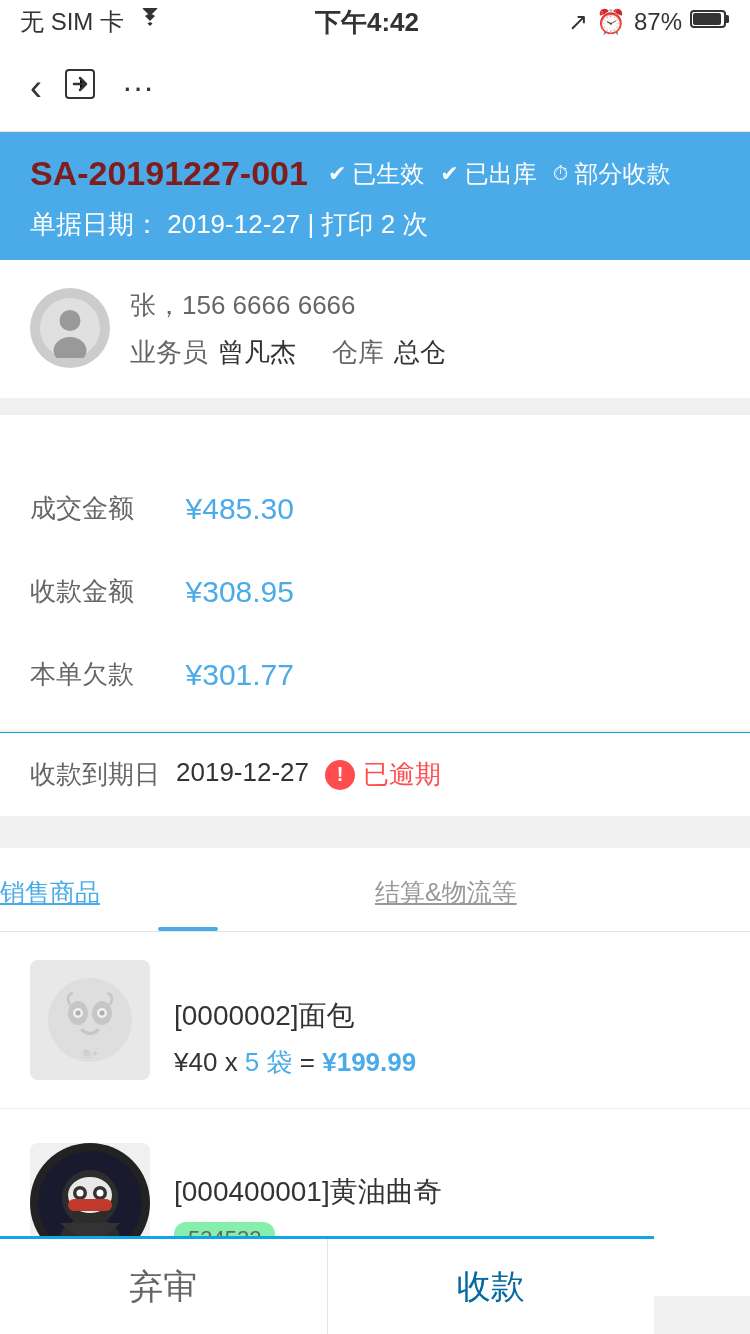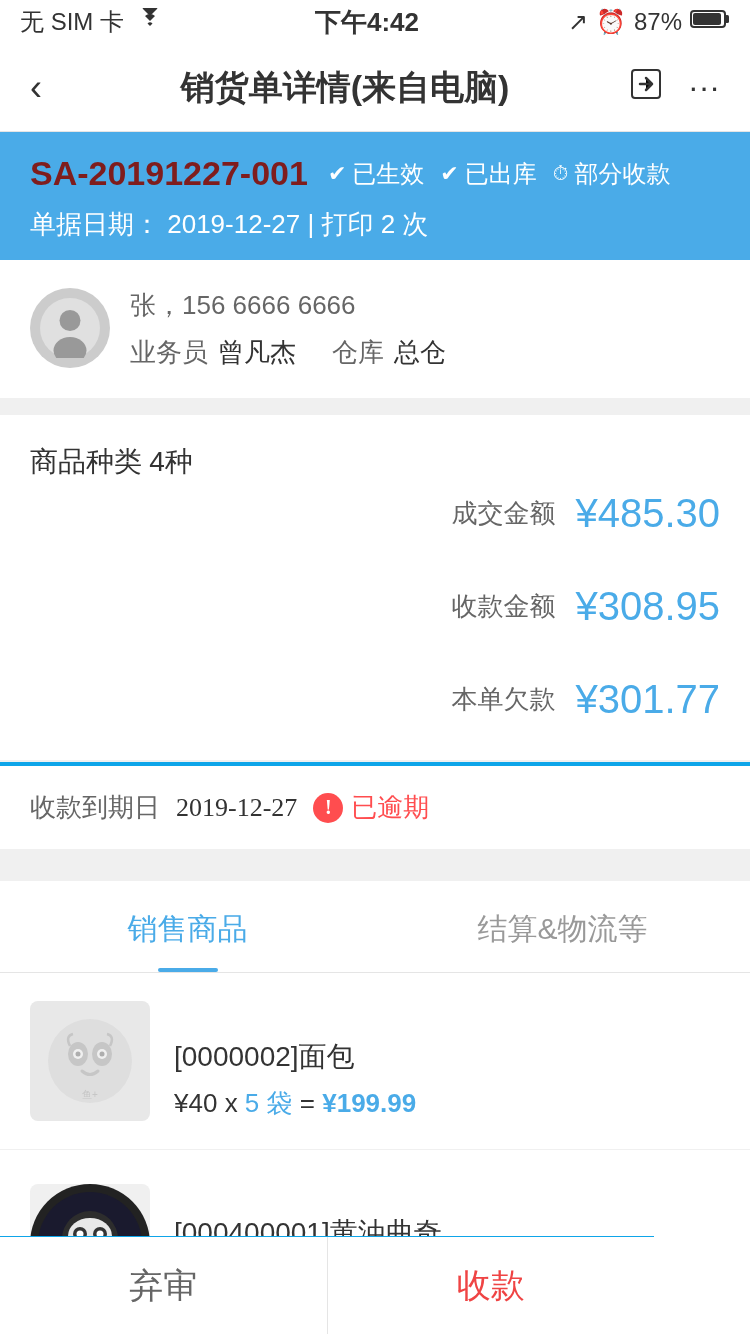--- a/index.html
+++ b/index.html
@@ -185,35 +185,33 @@
       gap: 20px;
       margin-bottom: 10px;
       align-items: center;
       margin-top: 48px;
     }
     .summary-row-label {
       font-size: 26px;
       color: #666;
     }
     .summary-row-value {
-      font-size: 40px;
+      font-size: 30px;
       color: #4AABE8;
       min-width: 140px;
     }
 
     
     .due-section {
       background: #fff;
       padding: 24px 30px;
       display: flex;
-      align-items: center;
       gap: 16px;
-      border-top: 4px solid #0ea5e9;
+      border-top: 1px solid #0ea5e9;
       margin-top: 2px;
-      font-family: Liberation Serif, serif;
     }
     .due-label {
       font-size: 26px;
       color: #666;
     }
     .due-date {
       font-size: 26px;
       color: #333;
     }
     .overdue-badge {
@@ -240,26 +238,26 @@
     .tabs-section {
       background: #fff;
       margin-top: 16px;
     }
     .tabs-header {
       display: flex;
       border-bottom: 1px solid #e5e5e5;
     }
     .tab-item {
       flex: 1;
-      text-align: center;
       padding: 28px 0 22px;
-      font-size: 30px;
+      font-size: 25px;
       color: #999;
       cursor: pointer;
       position: relative;
+      text-decoration: underline;
     }
     .tab-item.active {
       color: #4AABE8;
     }
     .tab-item.active::after {
       content: '';
       position: absolute;
       bottom: 0;
       left: 50%;
       transform: translateX(-50%);
@@ -331,40 +329,40 @@
     }
 
     
     .bottom-bar {
       position: fixed;
       bottom: 0;
       left: 0;
       width: 654px;
       height: 98px;
       background: #fff;
-      border-top: 1px solid #0ea5e9;
+      border-top: 3px solid #0ea5e9;
       display: flex;
       align-items: center;
       text-align: right;
     }
     .bottom-btn {
       flex: 1;
       height: 100%;
       display: flex;
       align-items: center;
       justify-content: center;
       font-size: 34px;
       cursor: pointer;
     }
     .bottom-btn-cancel {
       color: #666;
       border-right: 1px solid #e5e5e5;
     }
     .bottom-btn-confirm {
-      color: #ef4444;
+      color: #0369a1;
     }
   </style>
 </head>
 <body>
 
 <div class="status-bar">
   <div class="status-left">
     <span>无 SIM 卡</span>
     <span>
       <svg width="32" height="22" viewBox="0 0 32 22">
@@ -384,21 +382,20 @@
         <rect x="1" y="3" width="34" height="16" rx="3" stroke="#333" stroke-width="2" fill="none"></rect>
         <rect x="35" y="7" width="4" height="8" rx="1.5" fill="#333"></rect>
         <rect x="3" y="5" width="28" height="12" rx="2" fill="#333"></rect>
       </svg>
     </span>
   </div>
 </div>
 
 <div class="nav-bar">
   <span class="nav-back">‹</span>
-  <span class="nav-title">销货单详情(来自电脑)</span>
   <div class="nav-right">
     <span class="nav-icon">
       <svg width="36" height="36" viewBox="0 0 36 36">
         <rect x="4" y="4" width="28" height="28" rx="3" stroke="#333" stroke-width="2" fill="none"></rect>
         <path d="M12 18h12M18 12l6 6-6 6" stroke="#333" stroke-width="2.5" stroke-linecap="round" stroke-linejoin="round"></path>
       </svg>
     </span>
     <span class="nav-icon">···</span>
   </div>
 </div>
@@ -448,26 +445,20 @@
         <span class="customer-meta-label">仓库</span>
         <span class="customer-meta-value">总仓</span>
       </div>
     </div>
   </div>
 </div>
 
 <div class="divider"></div>
 
 <div class="summary-section">
-  <div class="summary-left">
-    <div class="summary-item">
-      <span>商品种类</span>
-      <span>4种</span>
-    </div>
-  </div>
   <div class="summary-right">
     <div class="summary-row">
       <span class="summary-row-label">成交金额</span>
       <span class="summary-row-value">¥485.30</span>
     </div>
     <div class="summary-row">
       <span class="summary-row-label">收款金额</span>
       <span class="summary-row-value">¥308.95</span>
     </div>
     <div class="summary-row">

